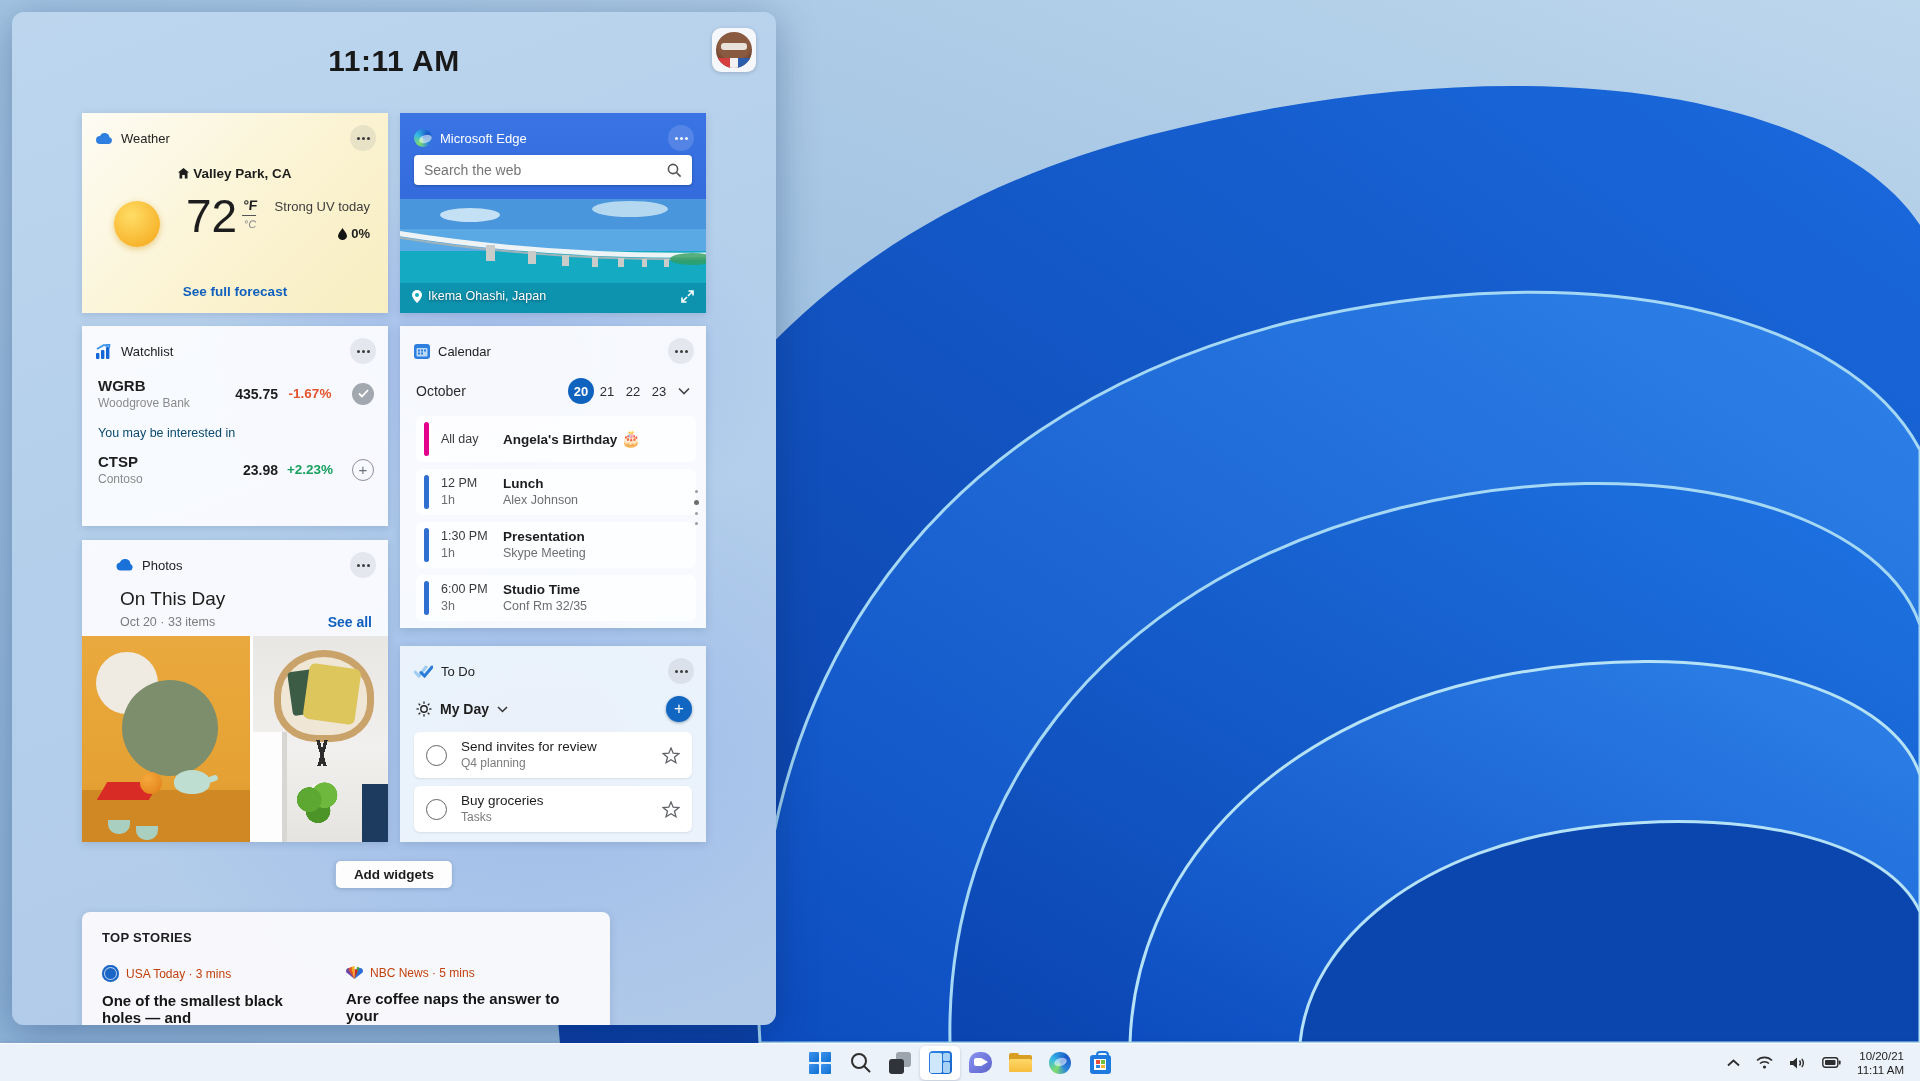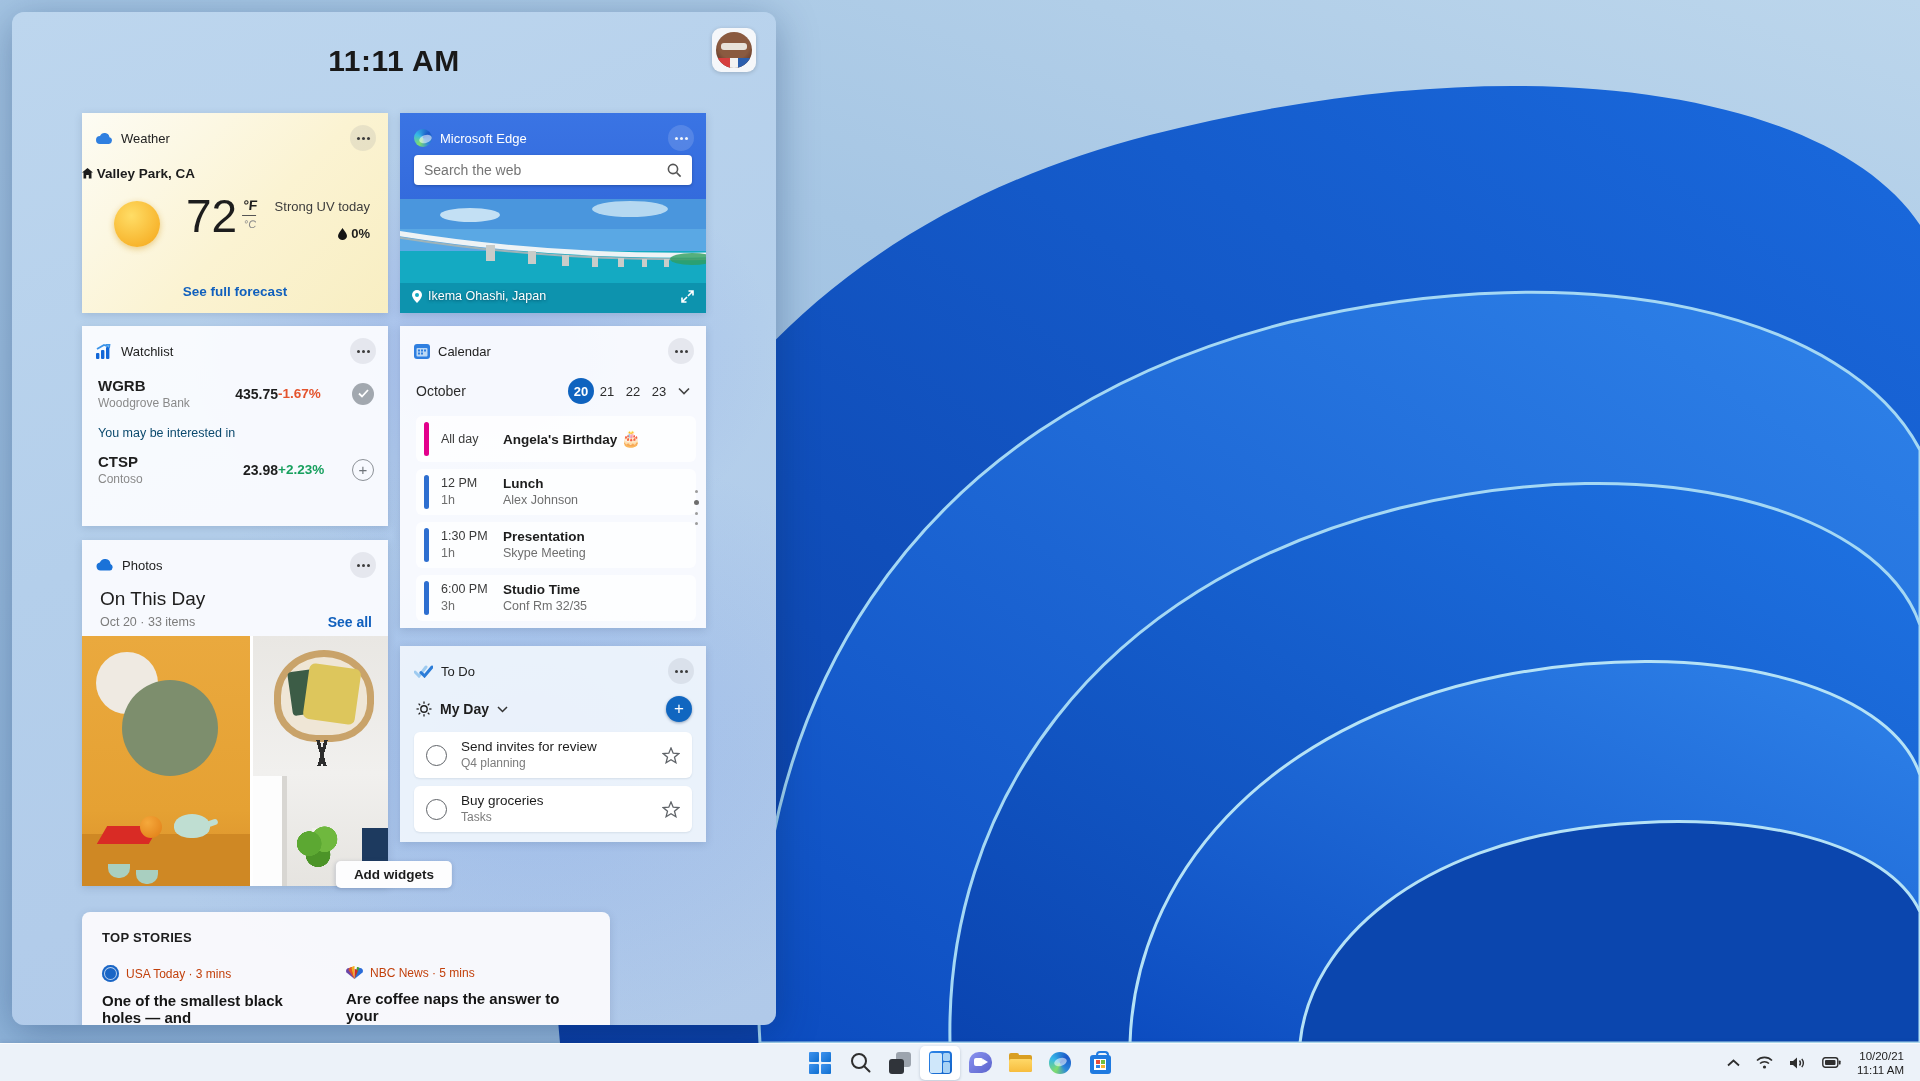--- a/index.html
+++ b/index.html
@@ -42,21 +42,21 @@
 
   .card-head { display:flex; align-items:center; gap:8px; padding:12px 12px 0 14px; }
   .card-title { font-size:13px; color:#222; flex:1; }
   .dots-btn { width:26px; height:26px; border-radius:50%; background:rgba(120,130,140,.14);
     display:flex; align-items:center; justify-content:center; gap:2px; cursor:pointer; }
   .dots-btn i { width:3px; height:3px; border-radius:50%; background:#3c3c3c; }
 
   
   .weather { height:200px; margin-bottom:13px;
     background:linear-gradient(135deg,#fdfcf4 0%,#fbf3d2 55%,#f8eec2 100%); }
-  .weather-loc { position:absolute; top:53px; left:0; width:100%; 
+  .weather-loc { position:absolute; top:53px; left:0; width:100%; text-align:center;
     font-size:13.5px; font-weight:700; color:#1c1c1c; }
   .weather-sun { position:absolute; left:32px; top:88px; width:46px; height:46px; border-radius:50%;
     background:radial-gradient(circle at 38% 32%, #ffdd66, #f7b32b 75%, #ef9d16);
     box-shadow:0 2px 6px rgba(210,150,20,.45); }
   .weather-temp { position:absolute; left:104px; top:76px; display:flex; }
   .weather-temp .deg { font-size:46px; color:#1d1d1d; }
   .unit-stack { margin-left:6px; margin-top:8px; display:flex; flex-direction:column; align-items:center; }
   .unit-f { font-size:14px; font-weight:700; color:#1d1d1d; border-bottom:1.5px solid #555;
     padding-bottom:2px; transform:skewX(-6deg); }
   .unit-c { font-size:11px; color:#8a8a8a; margin-top:2px; transform:skewX(-6deg); }
@@ -83,21 +83,21 @@
     gap:6px; color:#fff; font-size:12.5px; text-shadow:0 1px 3px rgba(0,40,60,.6); }
   .edge-expand { position:absolute; right:12px; bottom:10px; color:#fff; }
 
   
   .watchlist { height:200px; margin-bottom:14px; padding-bottom:6px; }
   .stock-row { display:flex; align-items:center; padding:13px 14px 0 16px; }
   .stock-id { width:118px; }
   .stock-sym { font-size:15px; font-weight:700; color:#1e1e1e; }
   .stock-name { font-size:12px; color:#8a8a8a; margin-top:2px; }
   .stock-price { width:62px; font-size:14px; font-weight:700; color:#1e1e1e; text-align:right; }
-  .stock-change { flex:1; text-align:left; font-size:13.5px; font-weight:700; }
+  .stock-change { flex:1; text-align:center; font-size:13.5px; font-weight:700; }
   .chg-down { color:#e4542e; } .chg-up { color:#17a05e; }
   .stock-action { margin-left:10px; }
   .circle-check { width:22px; height:22px; border-radius:50%; background:#a2a8af;
     display:flex; align-items:center; justify-content:center; cursor:pointer; }
   .circle-plus { width:22px; height:22px; border-radius:50%; border:1.4px solid #8d9298;
     color:#6d7278; font-size:15px; line-height:19px; text-align:center; cursor:pointer; }
   .watch-suggest { padding:16px 0 0 16px; font-size:12.5px; color:#0c4a6e; }
 
   
   .calendar { height:302px; margin-bottom:18px; }
@@ -116,21 +116,21 @@
   .event-time .dur { color:#6f6f6f; }
   .event-body { flex:1; line-height:17px; }
   .event-title { font-size:13.5px; font-weight:700; color:#1d1d1d; }
   .event-sub { font-size:12.5px; color:#6f6f6f; }
   .scroll-dots { position:absolute; right:7px; top:164px; display:flex; flex-direction:column;
     gap:7px; align-items:center; }
   .scroll-dots i { width:3px; height:3px; border-radius:50%; background:#9b9b9b; }
   .scroll-dots i.thumb { width:5px; height:5px; background:#6e6e6e; }
 
   
-  .photos { height:346px; }
+  .photos { height:302px;padding-left:20px; }
   .photos-heading { padding:10px 16px 0 18px; font-size:19px; color:#1d1d1d; }
   .photos-subrow { display:flex; align-items:center; padding:4px 16px 10px 18px; }
   .photos-sub { flex:1; font-size:12.5px; color:#7c7c7c; }
   .photos-link { font-size:14px; color:#1160bd; font-weight:600; cursor:pointer; }
   .collage { position:absolute; left:0; right:0; bottom:0; top:96px; display:flex; gap:3px;
     background:#fff; }
   .photo-l { width:55%; position:relative; background:linear-gradient(180deg,#eaa93e 0%,#e5a133 70%,#d98f2a 100%); overflow:hidden; }
   .photo-l .c-white { position:absolute; left:14px; top:16px; width:62px; height:62px; border-radius:50%; background:#efeae2; }
   .photo-l .c-green { position:absolute; left:40px; top:44px; width:96px; height:96px; border-radius:50%; background:#7d8e6d; }
   .photo-l .shelf { position:absolute; left:0; bottom:0; width:100%; height:52px; background:#cf8824; }

